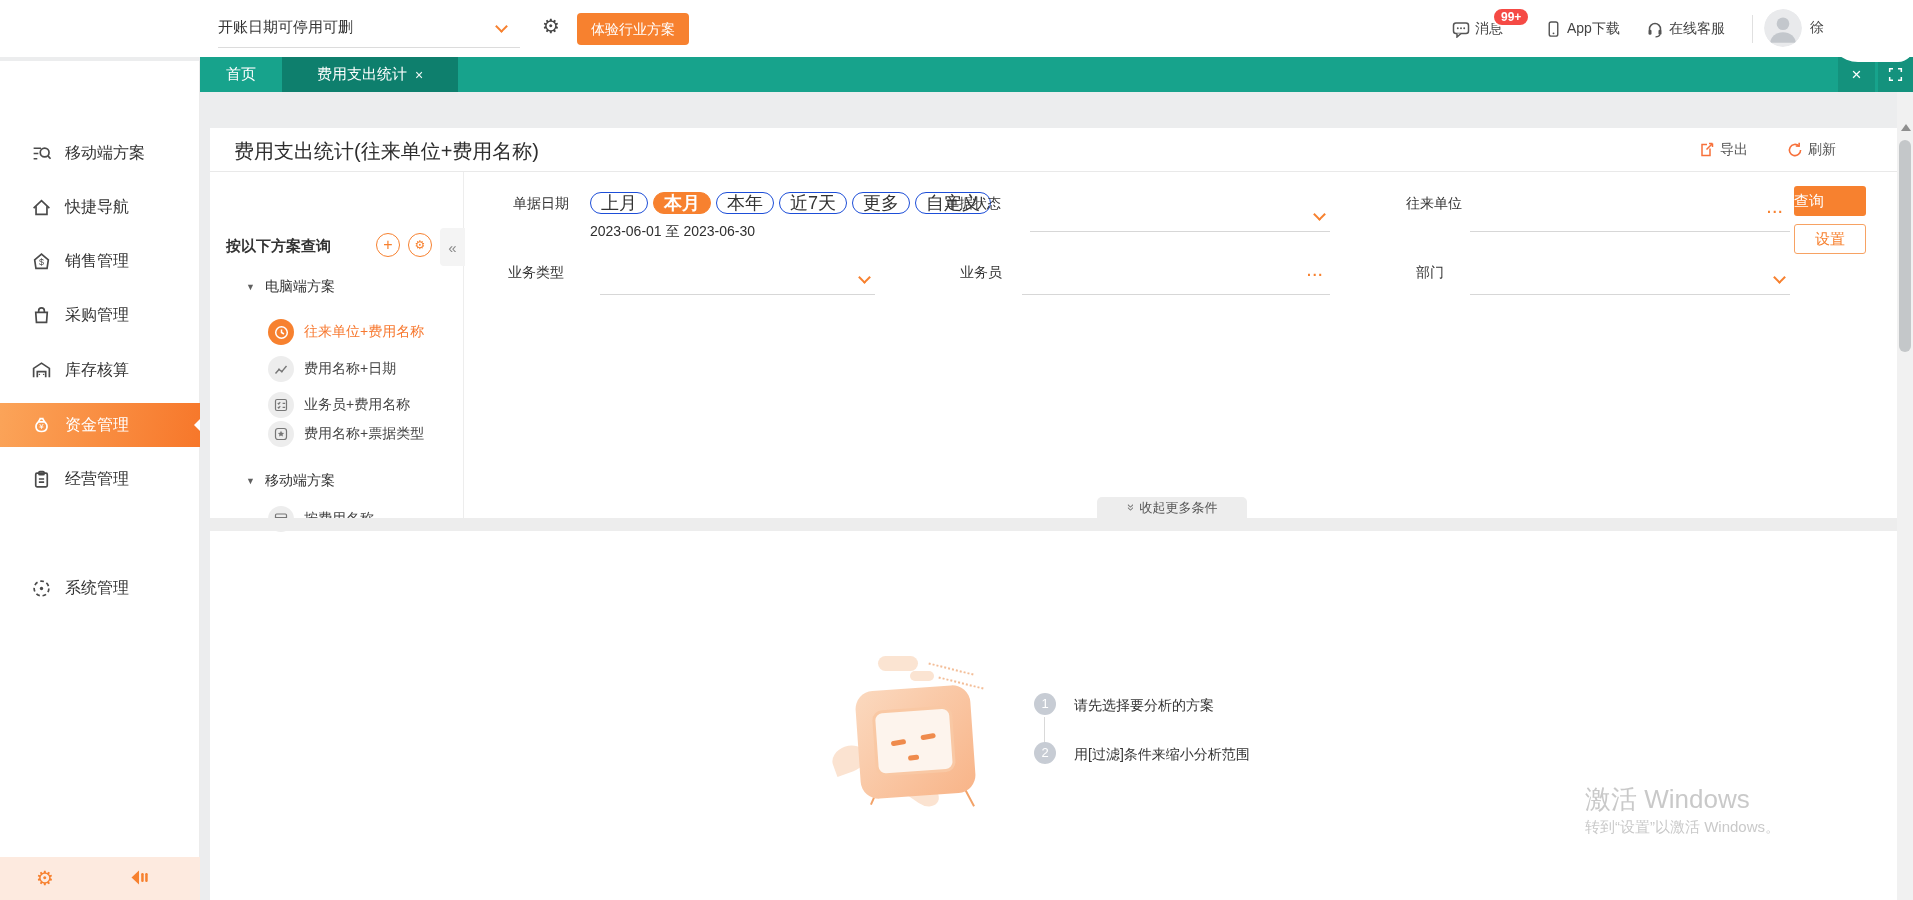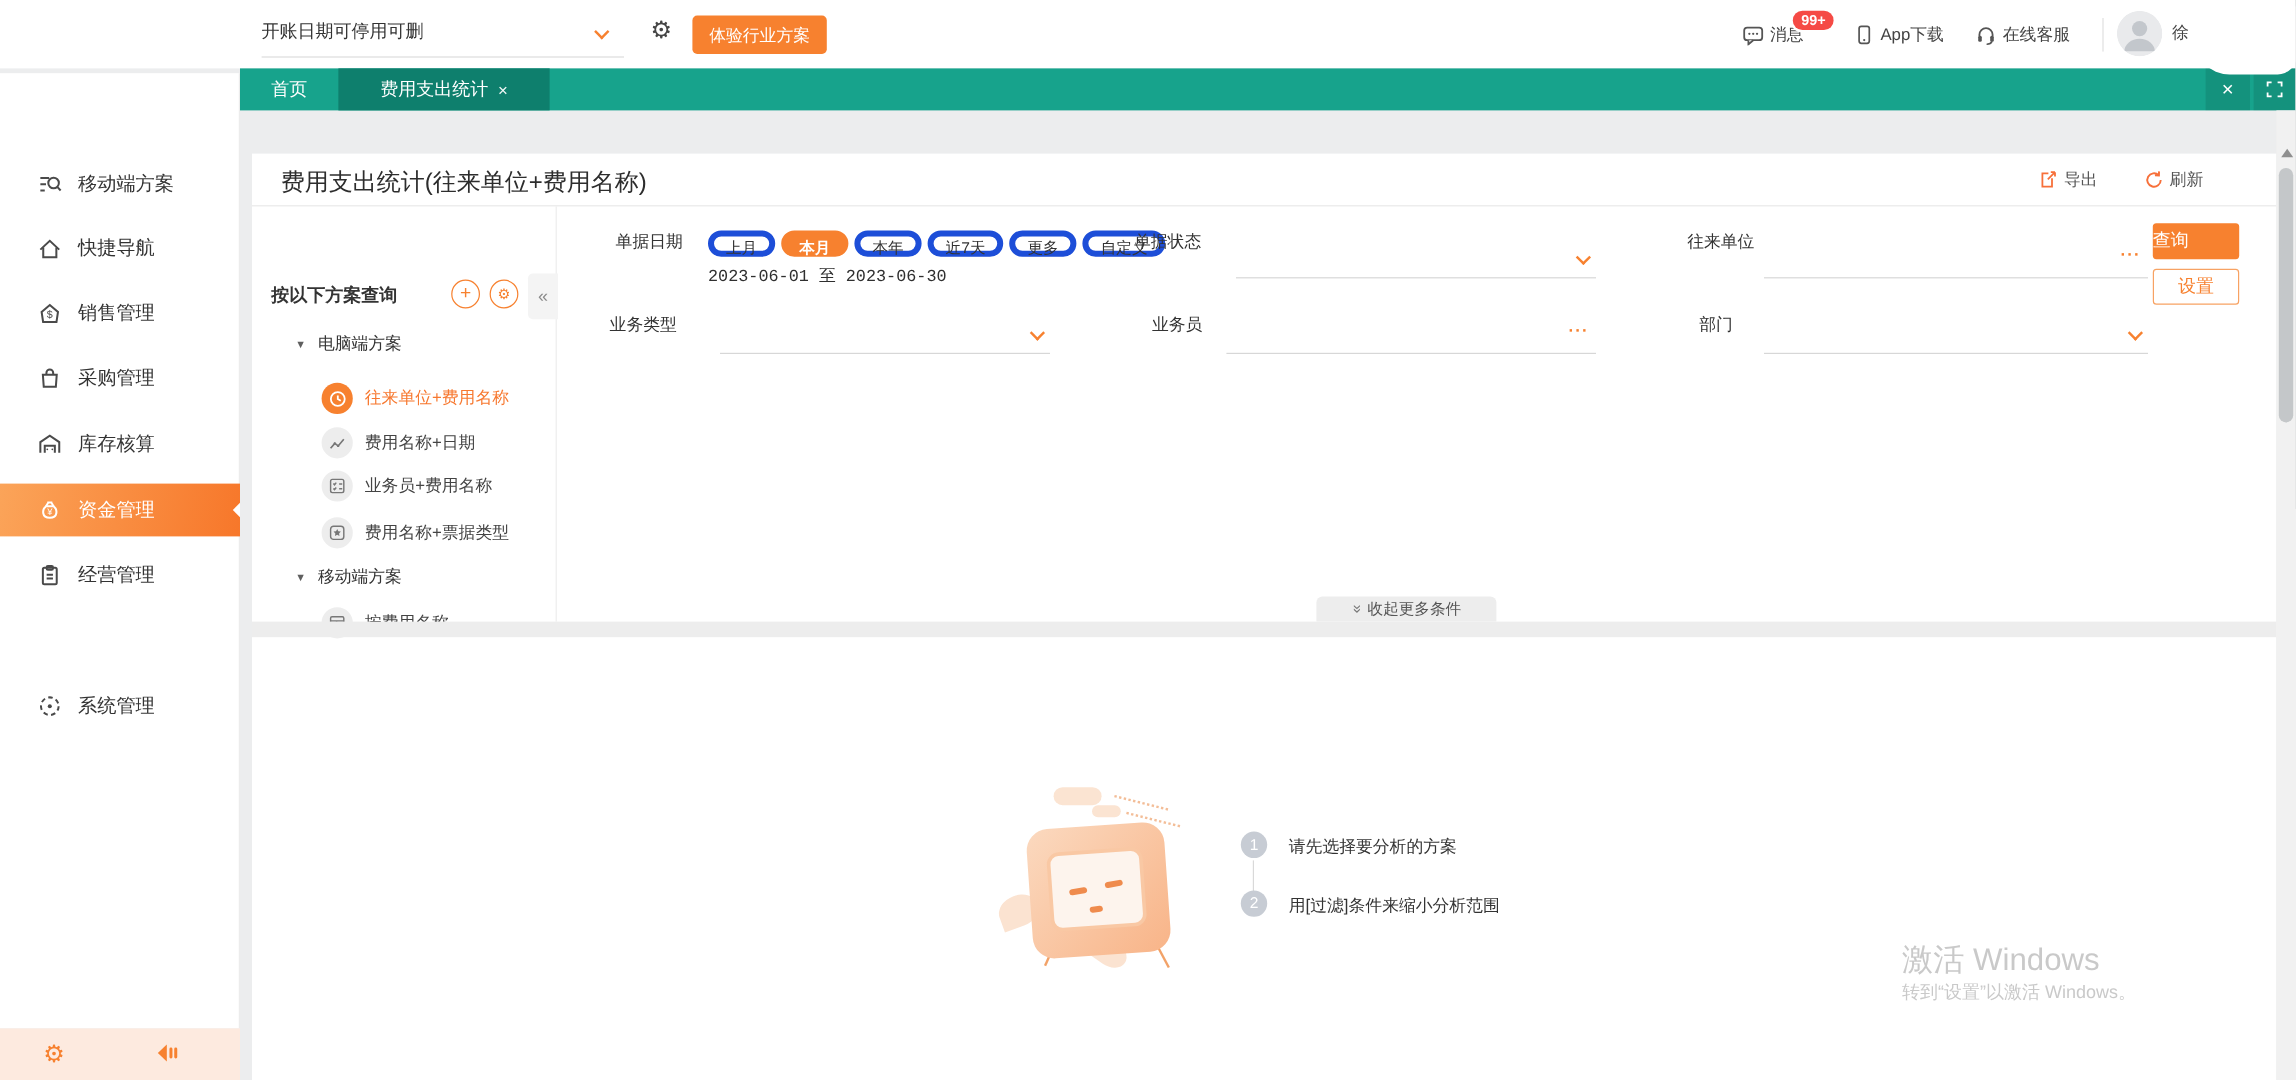--- a/index.html
+++ b/index.html
@@ -44,22 +44,22 @@
   #scheme-title{position:absolute;left:16px;top:65px;font-size:15px;font-weight:bold;color:#333;}
   .ring-btn{position:absolute;top:61px;width:24px;height:24px;border:1px solid #f7812f;border-radius:50%;color:#f7812f;display:flex;align-items:center;justify-content:center;cursor:pointer;}
   #collapse-tab{position:absolute;left:230px;top:56px;width:25px;height:38px;background:#f4f4f4;border-radius:4px 0 0 4px;display:flex;align-items:center;justify-content:center;color:#8a8a8a;font-size:15px;cursor:pointer;}
   .tree-group{position:absolute;left:36px;height:22px;display:flex;align-items:center;gap:10px;font-size:14px;color:#333;cursor:pointer;}
   .caret{font-size:9px;color:#5f5f5f;}
   .tree-item{position:absolute;left:58px;height:28px;display:flex;align-items:center;gap:10px;font-size:14px;color:#444;cursor:pointer;}
   .tcirc{width:26px;height:26px;border-radius:50%;background:#ededed;display:flex;align-items:center;justify-content:center;flex:none;}
   .tcirc.sel{background:#f7812f;}
   .tree-item.sel{color:#f7782f;}
   
-  .flabel{position:absolute;font-size:14px;color:#333;height:22px;line-height:22px;font-family:Liberation Mono, monospace;}
-  .pill{display:inline-block;height:22px;line-height:20px;padding:0 10px;border:5px solid #1d4ed8;border-radius:12px;font-size:13px;color:#333;margin-right:5px;cursor:pointer;background:#fff;}
+  .flabel{position:absolute;font-size:14px;color:#333;height:22px;line-height:22px;}
+  .pill{display:inline-block;height:22px;line-height:20px;padding:0 10px;border:1px solid #1d4ed8;border-radius:12px;font-size:18px;color:#333;margin-right:5px;cursor:pointer;background:#fff;}
   .pill.sel{background:#f7812f;border-color:#f7812f;color:#fff;font-weight:bold;}
   .ufield{position:absolute;height:30px;border-bottom:1px solid #d7d7d7;cursor:text;}
   .ufield .chev{position:absolute;right:6px;top:8px;}
   .dots{position:absolute;right:6px;top:2px;color:#f7812f;font-size:14px;font-weight:bold;letter-spacing:1px;cursor:pointer;}
   #query-btn{position:absolute;left:1584px;top:58px;width:72px;height:30px;background:#f7812f;color:#fff;font-size:15px;border-radius:3px;text-align:left;line-height:30px;cursor:pointer;}
   #settings-btn{position:absolute;left:1584px;top:96px;width:72px;height:30px;background:#fff;color:#f7812f;border:1px solid #f7a263;font-size:15px;border-radius:3px;text-align:center;line-height:28px;cursor:pointer;}
   #collapse-more{position:absolute;left:887px;top:369px;width:150px;height:21px;background:#ededed;border-radius:5px 5px 0 0;display:flex;align-items:center;justify-content:center;gap:6px;font-size:13px;color:#555;cursor:pointer;}
   .dbl-up{display:inline-block;transform:rotate(-90deg);color:#777;font-size:13px;}
   #gray-band{position:absolute;left:0;top:390px;width:1687px;height:13px;background:#ededed;}
   
@@ -306,21 +306,21 @@
       <div class="tree-item" style="top:219px">
         <span class="tcirc">
           <svg width="14" height="14" viewBox="0 0 14 14" fill="none" stroke="#777" stroke-width="1.2">
             <rect x="1.5" y="1.5" width="11" height="11" rx="1.5"></rect>
             <path d="M3.8 5 l1 1 1.4-1.8 M8.6 5.3 h2.6 M3.8 9 l1 1 1.4-1.8 M8.6 9.3 h2.6"></path>
           </svg>
         </span>
         <span>业务员+费用名称</span>
       </div>
 
-      <div class="tree-item" style="top:258px">
+      <div class="tree-item" style="top:248px">
         <span class="tcirc">
           <svg width="14" height="14" viewBox="0 0 14 14" fill="none" stroke="#777" stroke-width="1.2">
             <rect x="1.5" y="1.5" width="11" height="11" rx="2.5"></rect>
             <path d="M7 3.8 l.95 1.9 2.1.3 -1.5 1.5 .35 2.1 -1.9-1 -1.9 1 .35-2.1 -1.5-1.5 2.1-.3 z" fill="#777" stroke="none"></path>
           </svg>
         </span>
         <span>费用名称+票据类型</span>
       </div>
 
       <div class="tree-group" style="top:298px">

